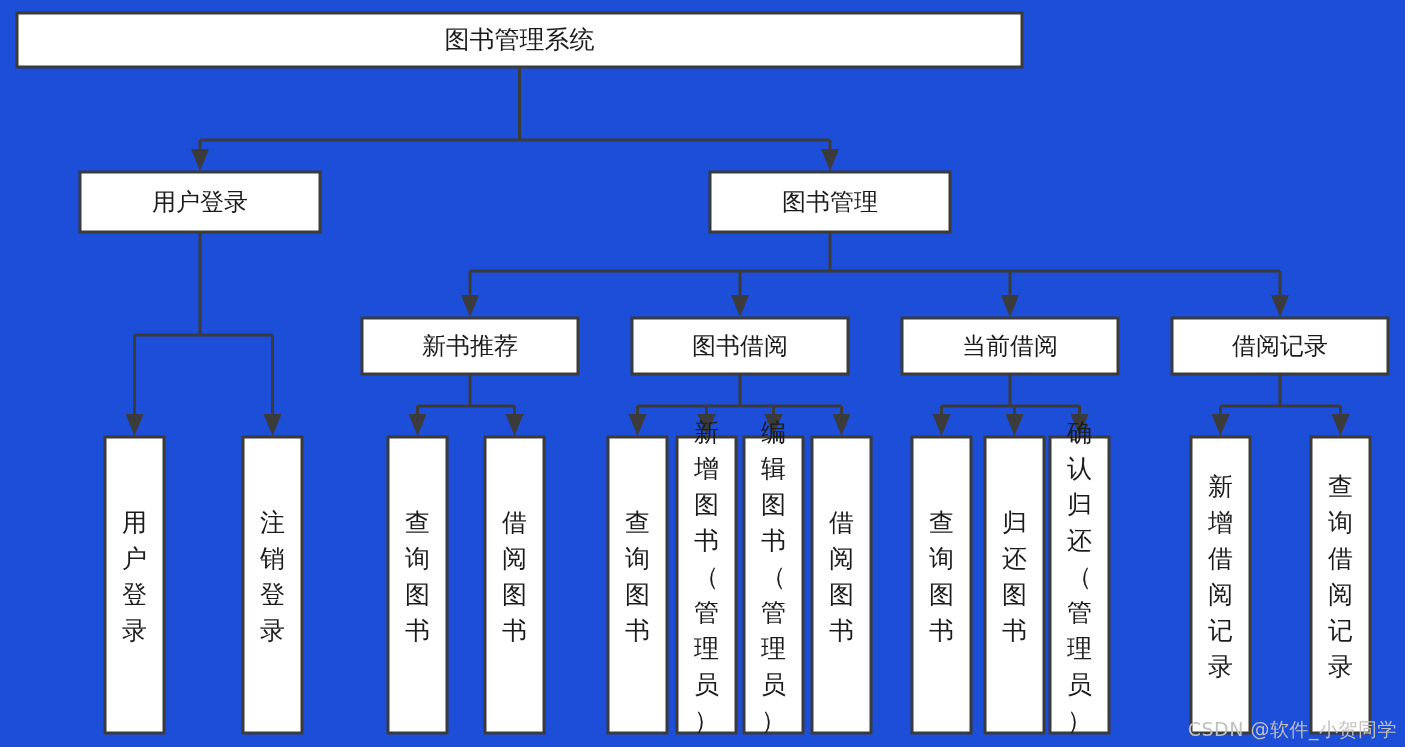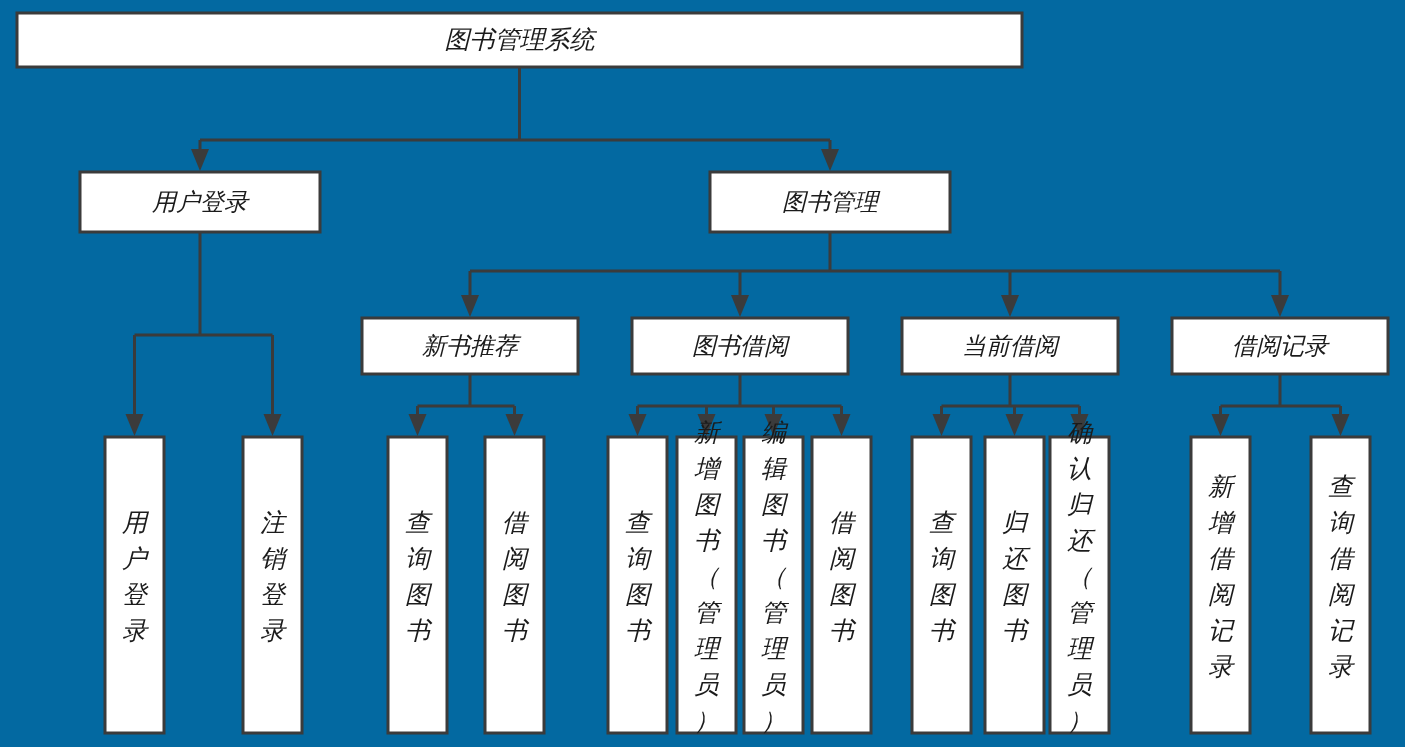--- a/index.html
+++ b/index.html
@@ -4,24 +4,23 @@
 <style>
   html, body {
     margin: 0;
     padding: 0;
     background: #ffffff;
   }
   #page {
     position: relative;
     width: 1405px;
     height: 747px;
-    background: #0369a1;
+    background: #1d4ed8;
     font-family: "DejaVu Sans", "Liberation Sans", sans-serif;
     overflow: hidden;
-    font-style: italic;
   }
   svg#diagram {
     position: absolute;
     left: 0;
     top: 0;
     width: 1405px;
     height: 747px;
   }
   .node-rect {
     fill: #ffffff;
@@ -205,13 +204,14 @@
         <g>
           <rect x="1191" y="437" width="59" height="296" class="node-rect"></rect>
           <text x="1220.5" y="0" class="vlabel"><tspan x="1220.5" y="495">新</tspan><tspan x="1220.5" y="531">增</tspan><tspan x="1220.5" y="567">借</tspan><tspan x="1220.5" y="603">阅</tspan><tspan x="1220.5" y="639">记</tspan><tspan x="1220.5" y="675">录</tspan></text>
         </g>
         <g>
           <rect x="1311" y="437" width="59" height="296" class="node-rect"></rect>
           <text x="1340.5" y="0" class="vlabel"><tspan x="1340.5" y="495">查</tspan><tspan x="1340.5" y="531">询</tspan><tspan x="1340.5" y="567">借</tspan><tspan x="1340.5" y="603">阅</tspan><tspan x="1340.5" y="639">记</tspan><tspan x="1340.5" y="675">录</tspan></text>
         </g>
       </g>
   </svg>
+  <div class="watermark">CSDN @软件_小贺同学</div>
 </div>
 
 </body></html>

